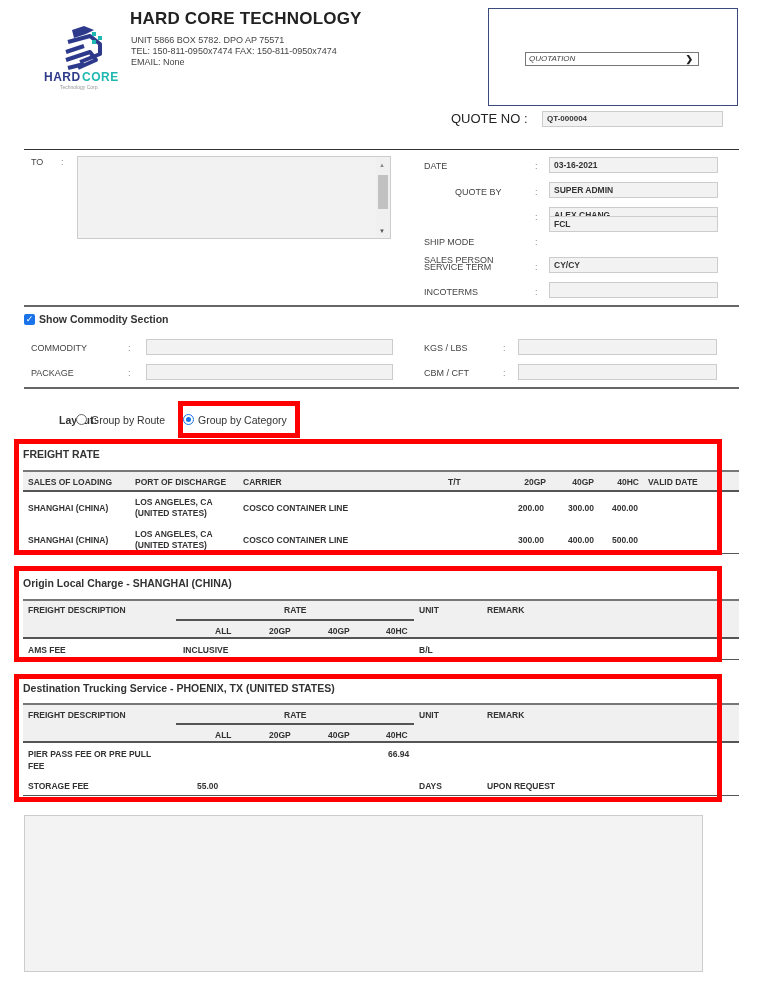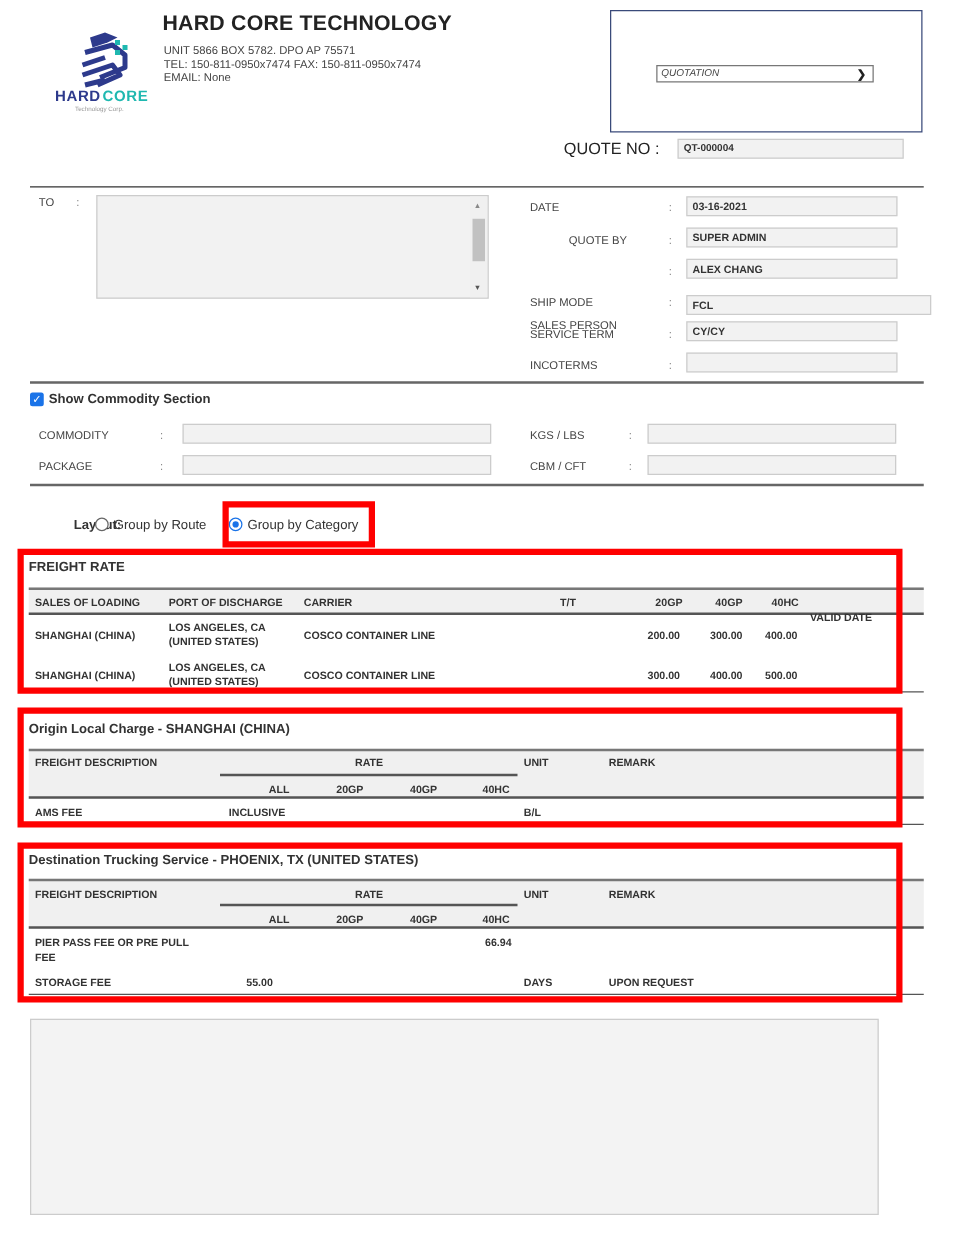--- a/index.html
+++ b/index.html
@@ -112,21 +112,21 @@
   <div class="lbl" style="left:435px; top:187px;margin-left:20px;">QUOTE BY</div>
   <div class="colon" style="left:535px; top:187px;">:</div>
   <div class="field" style="left:549px; top:182px; width:169px;">SUPER ADMIN</div>
 
   <div class="lbl" style="left:424px; top:212px;margin-top:43px;">SALES PERSON</div>
   <div class="colon" style="left:535px; top:212px;">:</div>
   <div class="field" style="left:549px; top:207px; width:169px;">ALEX CHANG</div>
 
   <div class="lbl" style="left:424px; top:237px;">SHIP MODE</div>
   <div class="colon" style="left:535px; top:237px;">:</div>
-  <div class="field" style="left:549px; top:236px; width:196px;">FCL</div>
+  <div class="field" style="left:549px; top:216px; width:169px;">FCL</div>
 
   <div class="lbl" style="left:424px; top:262px;">SERVICE TERM</div>
   <div class="colon" style="left:535px; top:262px;">:</div>
   <div class="field" style="left:549px; top:257px; width:169px;">CY/CY</div>
 
   <div class="lbl" style="left:424px; top:287px;">INCOTERMS</div>
   <div class="colon" style="left:535px; top:287px;">:</div>
   <div class="field" style="left:549px; top:282px; width:169px;"></div>
 </div>
 
@@ -162,21 +162,21 @@
 <div>
   <div class="section-title" style="left:23px; top:448px;">FREIGHT RATE</div>
   <div class="thead-bg" style="left:23px; top:470px; width:716px; height:22px;"></div>
   <div class="th" style="left:28px; top:477px;">SALES OF LOADING</div>
   <div class="th" style="left:135px; top:477px;">PORT OF DISCHARGE</div>
   <div class="th" style="left:243px; top:477px;">CARRIER</div>
   <div class="th" style="left:448px; top:477px;">T/T</div>
   <div class="th r" style="left:510px; top:477px; width:36px;">20GP</div>
   <div class="th r" style="left:558px; top:477px; width:36px;">40GP</div>
   <div class="th r" style="left:603px; top:477px; width:36px;">40HC</div>
-  <div class="th" style="left:648px; top:489px;">VALID DATE</div>
+  <div class="th" style="left:648px; top:477px;">VALID DATE</div>
 
   <div>
     <div class="td" style="left:28px; top:503px;">SHANGHAI (CHINA)</div>
     <div class="td" style="left:135px; top:497px;">LOS ANGELES, CA</div>
     <div class="td" style="left:135px; top:508px;">(UNITED STATES)</div>
     <div class="td" style="left:243px; top:503px;">COSCO CONTAINER LINE</div>
     <div class="td r" style="left:500px; top:503px; width:44px;">200.00</div>
     <div class="td r" style="left:550px; top:503px; width:44px;">300.00</div>
     <div class="td" style="left:612px; top:503px;">400.00</div>
   </div>

